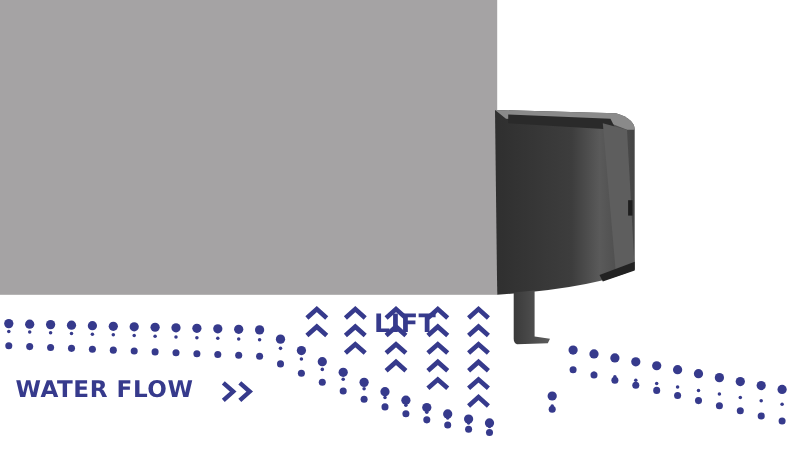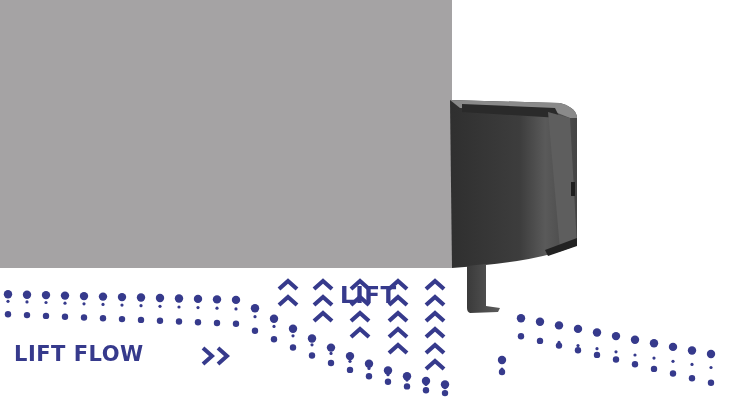--- a/index.html
+++ b/index.html
@@ -174,13 +174,13 @@
       <circle cx="711" cy="382.8" r="3.2"></circle>
     </g>
 
   <g fill="none" stroke="#363a8c" stroke-width="4">
     <polyline points="203,348 212,356 203,364"></polyline>
     <polyline points="218,348 227,356 218,364"></polyline>
   </g>
 </svg>
 
 <div class="label lift">LIFT</div>
-<div class="label flow">LIFT FLOW</div>
+<div class="label flow">WATER FLOW</div>
 
 </body></html>

